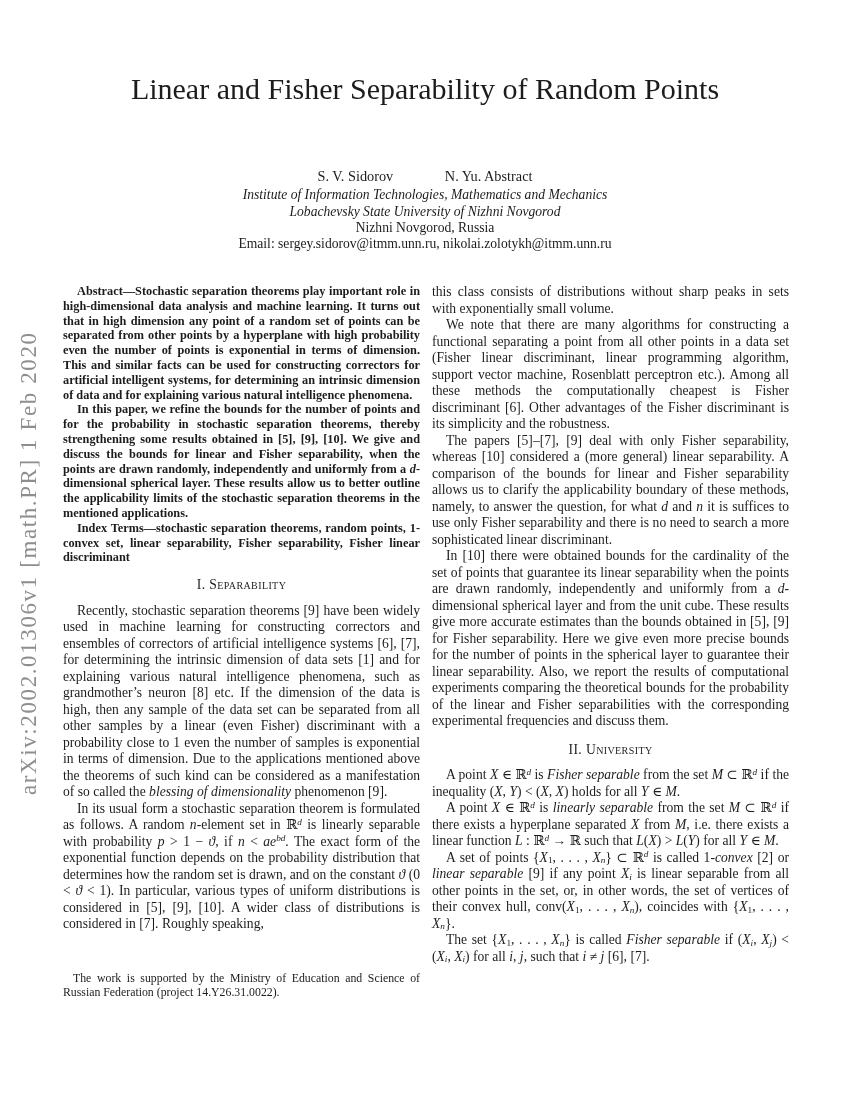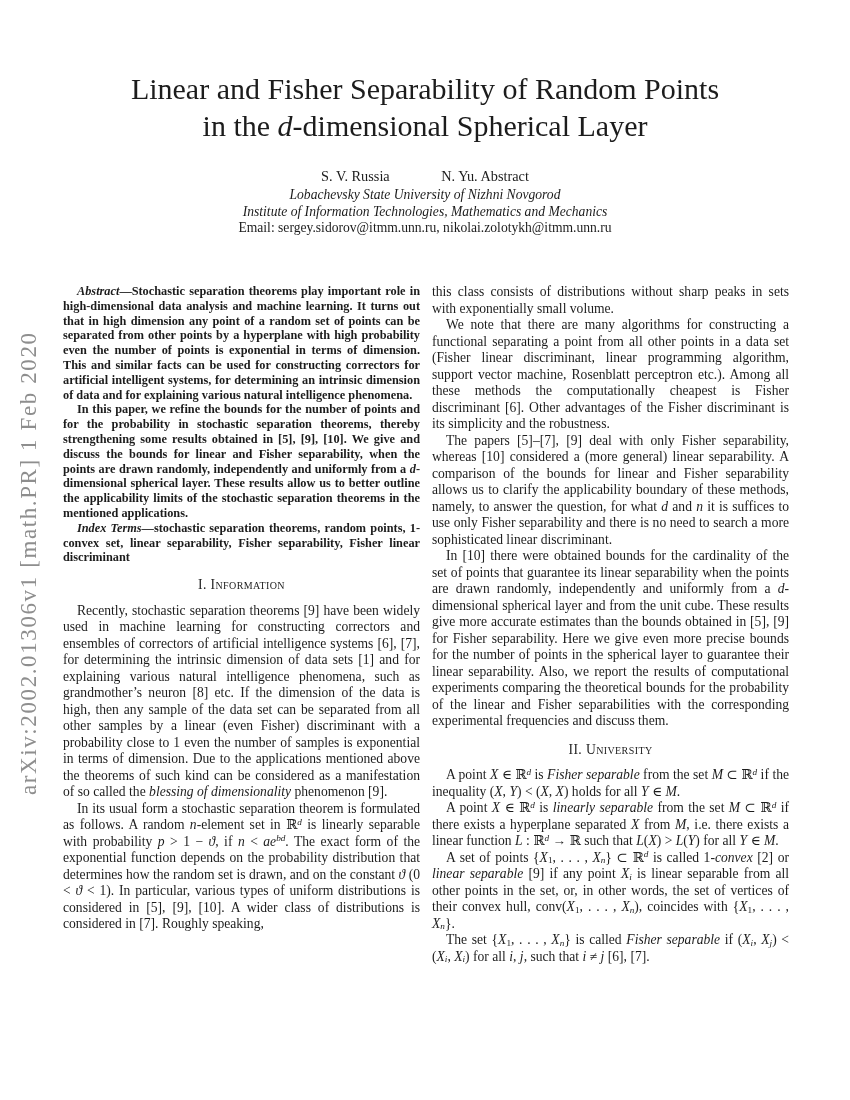--- a/index.html
+++ b/index.html
@@ -50,21 +50,21 @@
     width: 357px;
     font-size: 13.6px;
     line-height: 16.5px;
     text-align: justify;
   }
   .col-left  { left: 63px; }
   .col-right { left: 432px; }
   .col p { margin: 0; text-indent: 14px; }
   .col p.noindent { text-indent: 0; }
   .abs-block { font-weight: bold; font-size: 12.3px; line-height: 14.8px; }
-  .abs-block .lead { font-style: italic; }
+  .abs-block .lead { }
   h2.sec {
     font-size: 13.6px;
     font-weight: normal;
     font-variant: small-caps;
     text-align: center;
     margin: 12px 0 9px 0;
     letter-spacing: 0.4px;
     text-indent: 0;
   }
   sup { font-size: 68%; line-height: 0; position: relative; top: -0.45em; vertical-align: baseline; }
@@ -81,52 +81,55 @@
 </style>
 </head>
 <body>
 
 <div class="page">
 
   <div class="watermark">arXiv:2002.01306v1  [math.PR]  1 Feb 2020</div>
 
   <div class="title">
     <div>Linear and Fisher Separability of Random Points</div>
-    <div>in the <i>d</i>-dimensional Spherical Layer</div>
   </div>
 
   <div class="authors">
     <div class="names">
-      <span class="n1">S. V. Russia</span>
+      <span class="n1">S. V. Sidorov</span>
       <span class="n2">N. Yu. Abstract</span>
     </div>
+    <div class="affil">Institute of Information Technologies, Mathematics and Mechanics</div>
     <div class="affil">Lobachevsky State University of Nizhni Novgorod</div>
-    <div class="affil">Institute of Information Technologies, Mathematics and Mechanics</div>
+    <div>Nizhni Novgorod, Russia</div>
     <div>Email: sergey.sidorov@itmm.unn.ru, nikolai.zolotykh@itmm.unn.ru</div>
   </div>
 
   <div class="col col-left">
     <div class="abs-block">
       <p><span class="lead">Abstract</span><span>—Stochastic separation theorems play important role in high-dimensional data analysis and machine learning. It turns out that in high dimension any point of a random set of points can be separated from other points by a hyperplane with high probability even the number of points is exponential in terms of dimension. This and similar facts can be used for constructing correctors for artificial intelligent systems, for determining an intrinsic dimension of data and for explaining various natural intelligence phenomena.</span></p>
       <p>In this paper, we refine the bounds for the number of points and for the probability in stochastic separation theorems, thereby strengthening some results obtained in [5], [9], [10]. We give and discuss the bounds for linear and Fisher separability, when the points are drawn randomly, independently and uniformly from a <i>d</i>-dimensional spherical layer. These results allow us to better outline the applicability limits of the stochastic separation theorems in the mentioned applications.</p>
       <p><span class="lead">Index Terms</span><span>—stochastic separation theorems, random points, 1-convex set, linear separability, Fisher separability, Fisher linear discriminant</span></p>
     </div>
 
-    <h2 class="sec">I. Information</h2>
+    <h2 class="sec">I. Separability</h2>
     <p>Recently, stochastic separation theorems [9] have been widely used in machine learning for constructing correctors and ensembles of correctors of artificial intelligence systems [6], [7], for determining the intrinsic dimension of data sets [1] and for explaining various natural intelligence phenomena, such as grandmother’s neuron [8] etc. If the dimension of the data is high, then any sample of the data set can be separated from all other samples by a linear (even Fisher) discriminant with a probability close to 1 even the number of samples is exponential in terms of dimension. Due to the applications mentioned above the theorems of such kind can be considered as a manifestation of so called the <i>blessing of dimensionality</i> phenomenon [9].</p>
     <p>In its usual form a stochastic separation theorem is formulated as follows. A random <i>n</i>-element set in ℝ<sup><i>d</i></sup> is linearly separable with probability <i>p</i> &gt; 1 − <i>ϑ</i>, if <i>n</i> &lt; <i>ae</i><sup><i>bd</i></sup>. The exact form of the exponential function depends on the probability distribution that determines how the random set is drawn, and on the constant <i>ϑ</i> (0 &lt; <i>ϑ</i> &lt; 1). In particular, various types of uniform distributions is considered in [5], [9], [10]. A wider class of distributions is considered in [7]. Roughly speaking,</p>
   </div>
 
   <div class="col col-right">
     <p class="noindent">this class consists of distributions without sharp peaks in sets with exponentially small volume.</p>
     <p>We note that there are many algorithms for constructing a functional separating a point from all other points in a data set (Fisher linear discriminant, linear programming algorithm, support vector machine, Rosenblatt perceptron etc.). Among all these methods the computationally cheapest is Fisher discriminant [6]. Other advantages of the Fisher discriminant is its simplicity and the robustness.</p>
     <p>The papers [5]–[7], [9] deal with only Fisher separability, whereas [10] considered a (more general) linear separability. A comparison of the bounds for linear and Fisher separability allows us to clarify the applicability boundary of these methods, namely, to answer the question, for what <i>d</i> and <i>n</i> it is suffices to use only Fisher separability and there is no need to search a more sophisticated linear discriminant.</p>
     <p>In [10] there were obtained bounds for the cardinality of the set of points that guarantee its linear separability when the points are drawn randomly, independently and uniformly from a <i>d</i>-dimensional spherical layer and from the unit cube. These results give more accurate estimates than the bounds obtained in [5], [9] for Fisher separability. Here we give even more precise bounds for the number of points in the spherical layer to guarantee their linear separability. Also, we report the results of computational experiments comparing the theoretical bounds for the probability of the linear and Fisher separabilities with the corresponding experimental frequencies and discuss them.</p>
 
     <h2 class="sec">II. University</h2>
     <p>A point <i>X</i> ∈ ℝ<sup><i>d</i></sup> is <i>Fisher separable</i> from the set <i>M</i> ⊂ ℝ<sup><i>d</i></sup> if the inequality (<i>X</i>, <i>Y</i>) &lt; (<i>X</i>, <i>X</i>) holds for all <i>Y</i> ∈ <i>M</i>.</p>
     <p>A point <i>X</i> ∈ ℝ<sup><i>d</i></sup> is <i>linearly separable</i> from the set <i>M</i> ⊂ ℝ<sup><i>d</i></sup> if there exists a hyperplane separated <i>X</i> from <i>M</i>, i.e. there exists a linear function <i>L</i> : ℝ<sup><i>d</i></sup> → ℝ such that <i>L</i>(<i>X</i>) &gt; <i>L</i>(<i>Y</i>) for all <i>Y</i> ∈ <i>M</i>.</p>
     <p>A set of points {<i>X</i><sub>1</sub>, . . . , <i>X</i><sub><i>n</i></sub>} ⊂ ℝ<sup><i>d</i></sup> is called 1-<i>convex</i> [2] or <i>linear separable</i> [9] if any point <i>X</i><sub><i>i</i></sub> is linear separable from all other points in the set, or, in other words, the set of vertices of their convex hull, conv(<i>X</i><sub>1</sub>, . . . , <i>X</i><sub><i>n</i></sub>), coincides with {<i>X</i><sub>1</sub>, . . . , <i>X</i><sub><i>n</i></sub>}.</p>
     <p>The set {<i>X</i><sub>1</sub>, . . . , <i>X</i><sub><i>n</i></sub>} is called <i>Fisher separable</i> if (<i>X</i><sub><i>i</i></sub>, <i>X</i><sub><i>j</i></sub>) &lt; (<i>X</i><sub><i>i</i></sub>, <i>X</i><sub><i>i</i></sub>) for all <i>i</i>, <i>j</i>, such that <i>i</i> ≠ <i>j</i> [6], [7].</p>
   </div>
 
+  <div class="footnote">
+    <p>The work is supported by the Ministry of Education and Science of Russian Federation (project 14.Y26.31.0022).</p>
+  </div>
 
 </div>
 
 </body></html>

